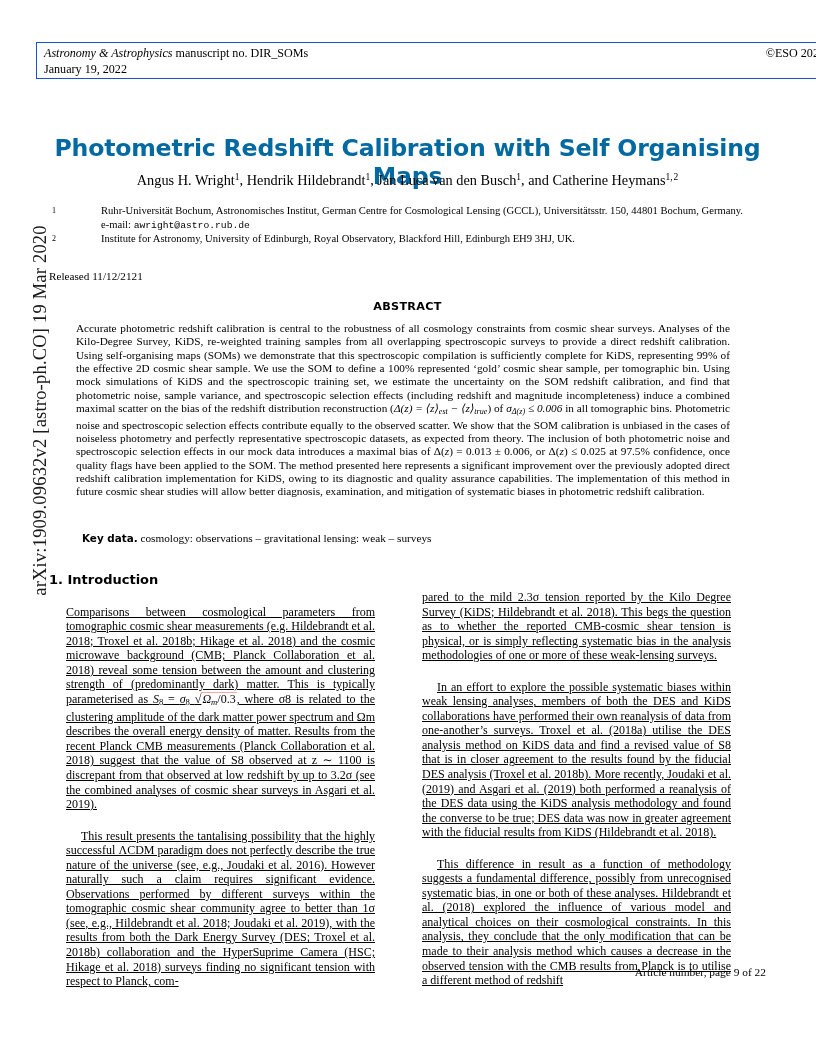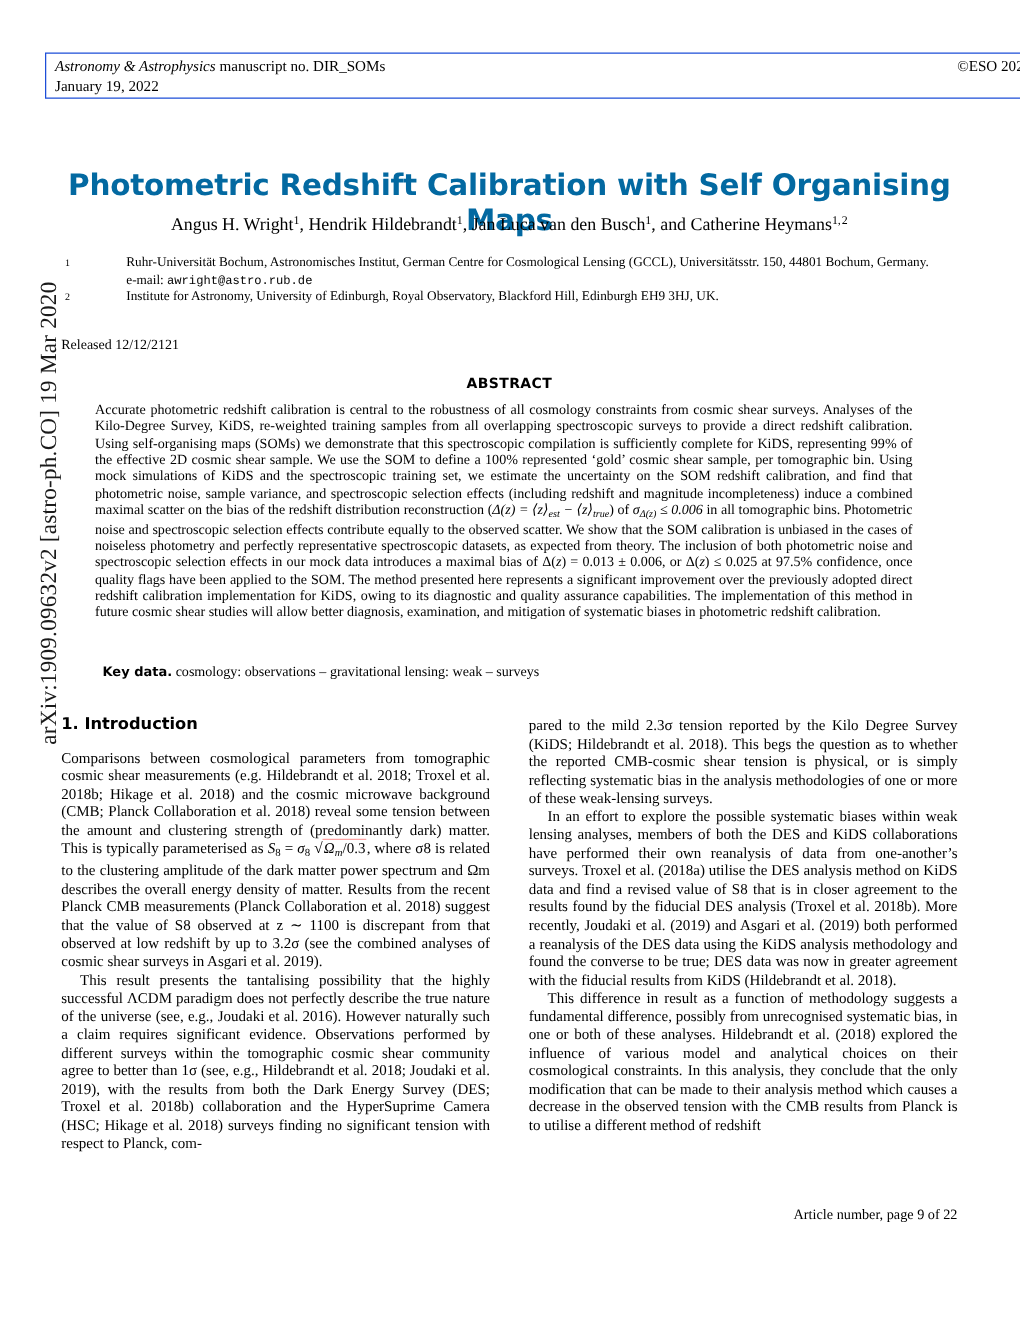--- a/index.html
+++ b/index.html
@@ -156,36 +156,36 @@
   }
 
   
   .columns {
     position: absolute;
     left: 49px;
     top: 573px;
     width: 717px;
     height: 380px;
     display: flex;
-    gap: 31px;
+    gap: 13px;
   }
   .col {
     width: 343px;
     flex: 0 0 343px;
     font-size: 12.0px;
     line-height: 14.55px;
     text-align: justify;
   }
   .sec-head {
     font-family: "DejaVu Sans", "Liberation Sans", sans-serif;
     font-weight: bold;
     font-size: 13.0px;
     margin: 0 0 11px 0;
   }
-  .col p { margin: 0; }
+  .col p { margin: 17px; text-decoration: underline; }
   .col p.indent { text-indent: 15px; }
 
   
   .footer {
     position: absolute;
     right: 50px;
     top: 966px;
     font-size: 11.4px;
   }
 
@@ -231,21 +231,21 @@
       </div>
     </div>
     <div class="affil-row">
       <div class="affil-num">2</div>
       <div class="affil-text">
         <span>Institute for Astronomy, University of Edinburgh, Royal Observatory, Blackford Hill, Edinburgh EH9 3HJ, UK.</span>
       </div>
     </div>
   </div>
 
-  <div class="released">Released 12/12/2121</div>
+  <div class="released">Released 11/12/2121</div>
 
   <div class="abstract-head">ABSTRACT</div>
   <div class="abstract-body"><span>Accurate photometric redshift calibration is central to the robustness of all cosmology constraints from cosmic shear surveys. Analyses of the Kilo-Degree Survey, KiDS, re-weighted training samples from all overlapping spectroscopic surveys to provide a direct redshift calibration. Using self-organising maps (SOMs) we demonstrate that this spectroscopic compilation is sufficiently complete for KiDS, representing 99% of the effective 2D cosmic shear sample. We use the SOM to define a 100% represented ‘gold’ cosmic shear sample, per tomographic bin. Using mock simulations of KiDS and the spectroscopic training set, we estimate the uncertainty on the SOM redshift calibration, and find that photometric noise, sample variance, and spectroscopic selection effects (including redshift and magnitude incompleteness) induce a combined maximal scatter on the bias of the redshift distribution reconstruction (</span><span class="it">Δ(<span class="it">z</span>) = ⟨<span class="it">z</span>⟩<span class="sub">est</span> − ⟨<span class="it">z</span>⟩<span class="sub">true</span></span><span>) of </span><span class="it">σ<span class="sub">Δ(z)</span> ≤ 0.006</span><span> in all tomographic bins. Photometric noise and spectroscopic selection effects contribute equally to the observed scatter. We show that the SOM calibration is unbiased in the cases of noiseless photometry and perfectly representative spectroscopic datasets, as expected from theory. The inclusion of both photometric noise and spectroscopic selection effects in our mock data introduces a maximal bias of </span><span>Δ(<span class="it">z</span>) = 0.013 ± 0.006</span><span>, or </span><span>Δ(<span class="it">z</span>) ≤ 0.025</span><span> at 97.5% confidence, once quality flags have been applied to the SOM. The method presented here represents a significant improvement over the previously adopted direct redshift calibration implementation for KiDS, owing to its diagnostic and quality assurance capabilities. The implementation of this method in future cosmic shear studies will allow better diagnosis, examination, and mitigation of systematic biases in photometric redshift calibration.</span></div>
 
   <div class="keywords"><span class="kwlabel">Key data.</span><span> cosmology: observations – gravitational lensing: weak – surveys</span></div>
 
   <div class="columns">
 
     <div class="col">
       <div class="sec-head">1. Introduction</div>

